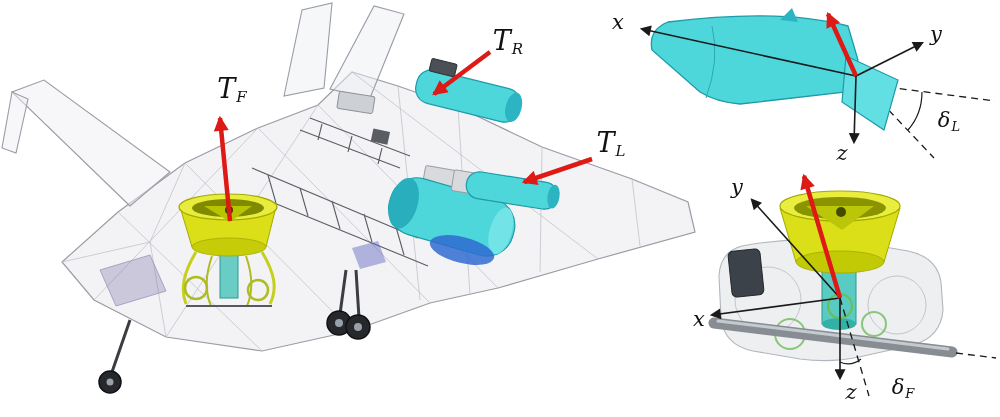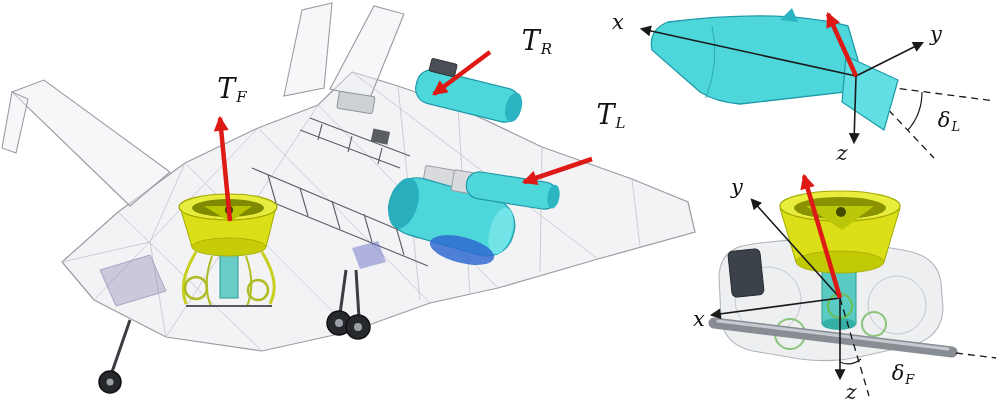--- a/index.html
+++ b/index.html
@@ -152,26 +152,26 @@
       <path d="M840 298 L869 396" stroke="var(--axis-line)" stroke-width="1.3" stroke-dasharray="7 5" fill="none"></path>
       <path d="M840 362 Q 851 367 861 359" stroke="var(--axis-line)" stroke-width="1.2" fill="none"></path>
       <path d="M840 298 L752 200" stroke="var(--axis-line)" stroke-width="1.6" fill="none" marker-end="url(#ah-black)"></path>
       <path d="M840 298 L712 315" stroke="var(--axis-line)" stroke-width="1.6" fill="none" marker-end="url(#ah-black)"></path>
       <path d="M840 298 L840 378" stroke="var(--axis-line)" stroke-width="1.6" fill="none" marker-end="url(#ah-black)"></path>
       <path d="M840 298 L804 176" stroke="var(--thrust-arrow)" stroke-width="4.5" fill="none" marker-end="url(#ah-red)"></path>
     </g>
   </svg>
 
   <span class="mlabel t-size" style="left:232px;top:90px"><span class="mmain">T</span><sub>F</sub></span>
-  <span class="mlabel t-size" style="left:537px;top:42px"><span class="mmain">T</span><sub>R</sub></span>
-  <span class="mlabel t-size" style="left:611px;top:116px"><span class="mmain">T</span><sub>L</sub></span>
+  <span class="mlabel t-size" style="left:508px;top:42px"><span class="mmain">T</span><sub>R</sub></span>
+  <span class="mlabel t-size" style="left:611px;top:144px"><span class="mmain">T</span><sub>L</sub></span>
 
   <span class="mlabel a-size" style="left:618px;top:22px"><span class="mmain">x</span></span>
   <span class="mlabel a-size" style="left:936px;top:34px"><span class="mmain">y</span></span>
   <span class="mlabel a-size" style="left:842px;top:153px"><span class="mmain">z</span></span>
   <span class="mlabel d-size" style="left:949px;top:122px"><span class="mmain">δ</span><sub>L</sub></span>
 
   <span class="mlabel a-size" style="left:737px;top:187px"><span class="mmain">y</span></span>
   <span class="mlabel a-size" style="left:699px;top:319px"><span class="mmain">x</span></span>
   <span class="mlabel a-size" style="left:851px;top:392px"><span class="mmain">z</span></span>
-  <span class="mlabel d-size" style="left:903px;top:375px"><span class="mmain">δ</span><sub>F</sub></span>
+  <span class="mlabel d-size" style="left:903px;top:389px"><span class="mmain">δ</span><sub>F</sub></span>
 
 </div>
 
 </body></html>

